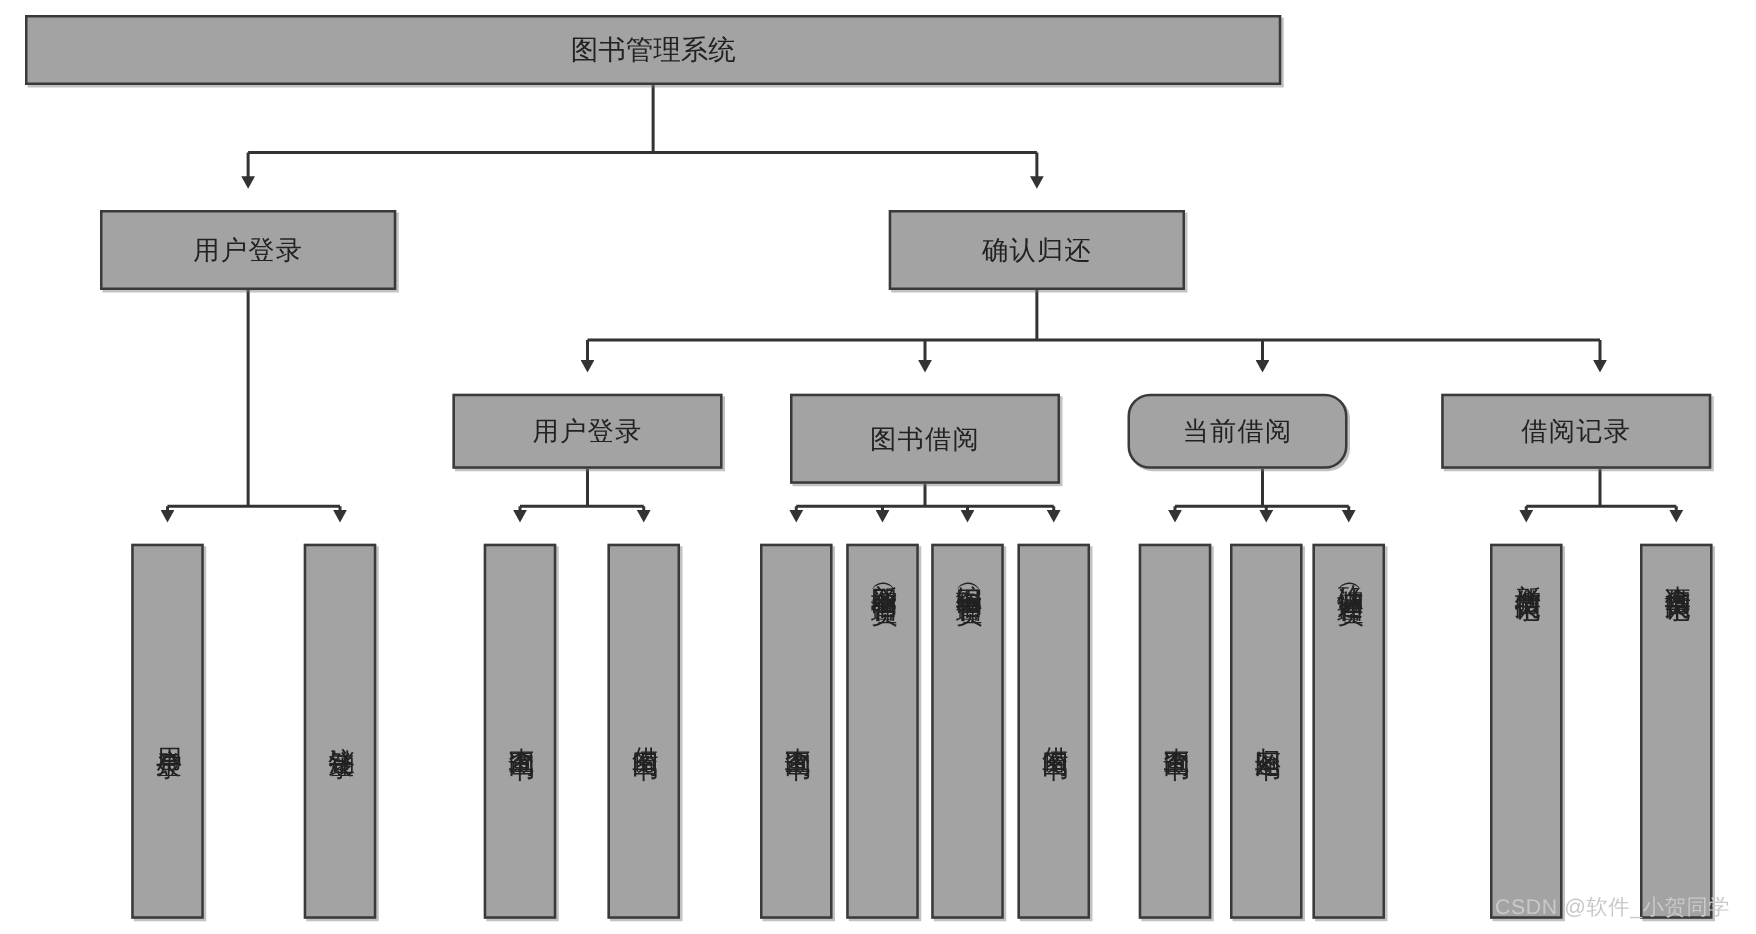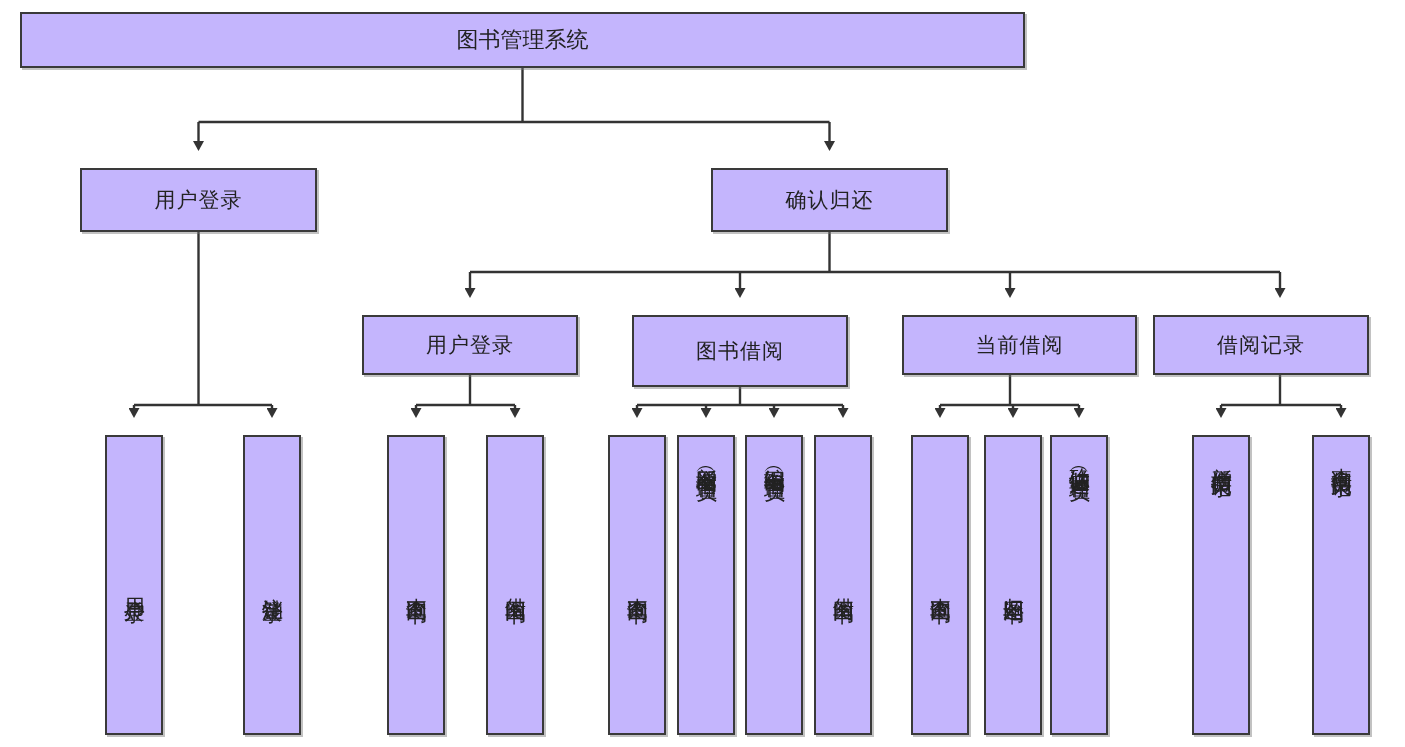--- a/index.html
+++ b/index.html
@@ -6,21 +6,21 @@
   body{
     width:1405px;height:747px;background:#ffffff;
     font-family:"Liberation Sans","DejaVu Sans",sans-serif;
     overflow:hidden;position:relative;
   }
   #stage{position:relative;width:1405px;height:747px;}
   svg#wires{position:absolute;left:0;top:0;width:1405px;height:747px;}
 
   .node{
     position:absolute;box-sizing:border-box;
-    background:#c4b5fd;border:2px solid #3a3a3a;
+    background:#a3a3a3;border:2px solid #3a3a3a;
     box-shadow:2px 2px 0 rgba(120,120,120,.45);
     display:flex;align-items:center;justify-content:center;
     color:#222;
   }
   .node.h{font-size:21px;letter-spacing:1px;}
   .node.root{font-size:22px;}
   .leaf{
     writing-mode:vertical-rl;text-orientation:upright;
     font-size:21px;line-height:1.18;letter-spacing:2px;
     padding:14px 0;justify-content:flex-start;
@@ -90,21 +90,21 @@
       </div>
       <div class="node h" style="left: 711px; top: 168px; width: 237px; height: 64px;">
         <span>确认归还</span>
       </div>
       <div class="node h" style="left: 362px; top: 315px; width: 216px; height: 60px;">
         <span>用户登录</span>
       </div>
       <div class="node h" style="left: 632px; top: 315px; width: 216px; height: 72px;">
         <span>图书借阅</span>
       </div>
-      <div class="node h" style="left: 902px; top: 315px; width: 235px; height: 60px;">
+      <div class="node h" style="left: 902px; top: 315px; width: 176px; height: 60px; border-radius: 18px;">
         <span>当前借阅</span>
       </div>
       <div class="node h" style="left: 1153px; top: 315px; width: 216px; height: 60px;">
         <span>借阅记录</span>
       </div>
       <div class="node leaf center" style="left: 105px; top: 435px; width: 58px; height: 300px;">
         <span class="vt">用户登录</span>
       </div>
       <div class="node leaf center" style="left: 243px; top: 435px; width: 58px; height: 300px;">
         <span class="vt">注销登录</span>
@@ -137,13 +137,14 @@
         <span class="vt">确认归还（管理员）</span>
       </div>
       <div class="node leaf" style="left: 1192px; top: 435px; width: 58px; height: 300px;">
         <span class="vt">新增借阅记录</span>
       </div>
       <div class="node leaf" style="left: 1312px; top: 435px; width: 58px; height: 300px;">
         <span class="vt">查询借阅记录</span>
       </div>
     </div>
 
+  <div class="watermark">CSDN @软件_小贺同学</div>
 </div>
 
 </body></html>

